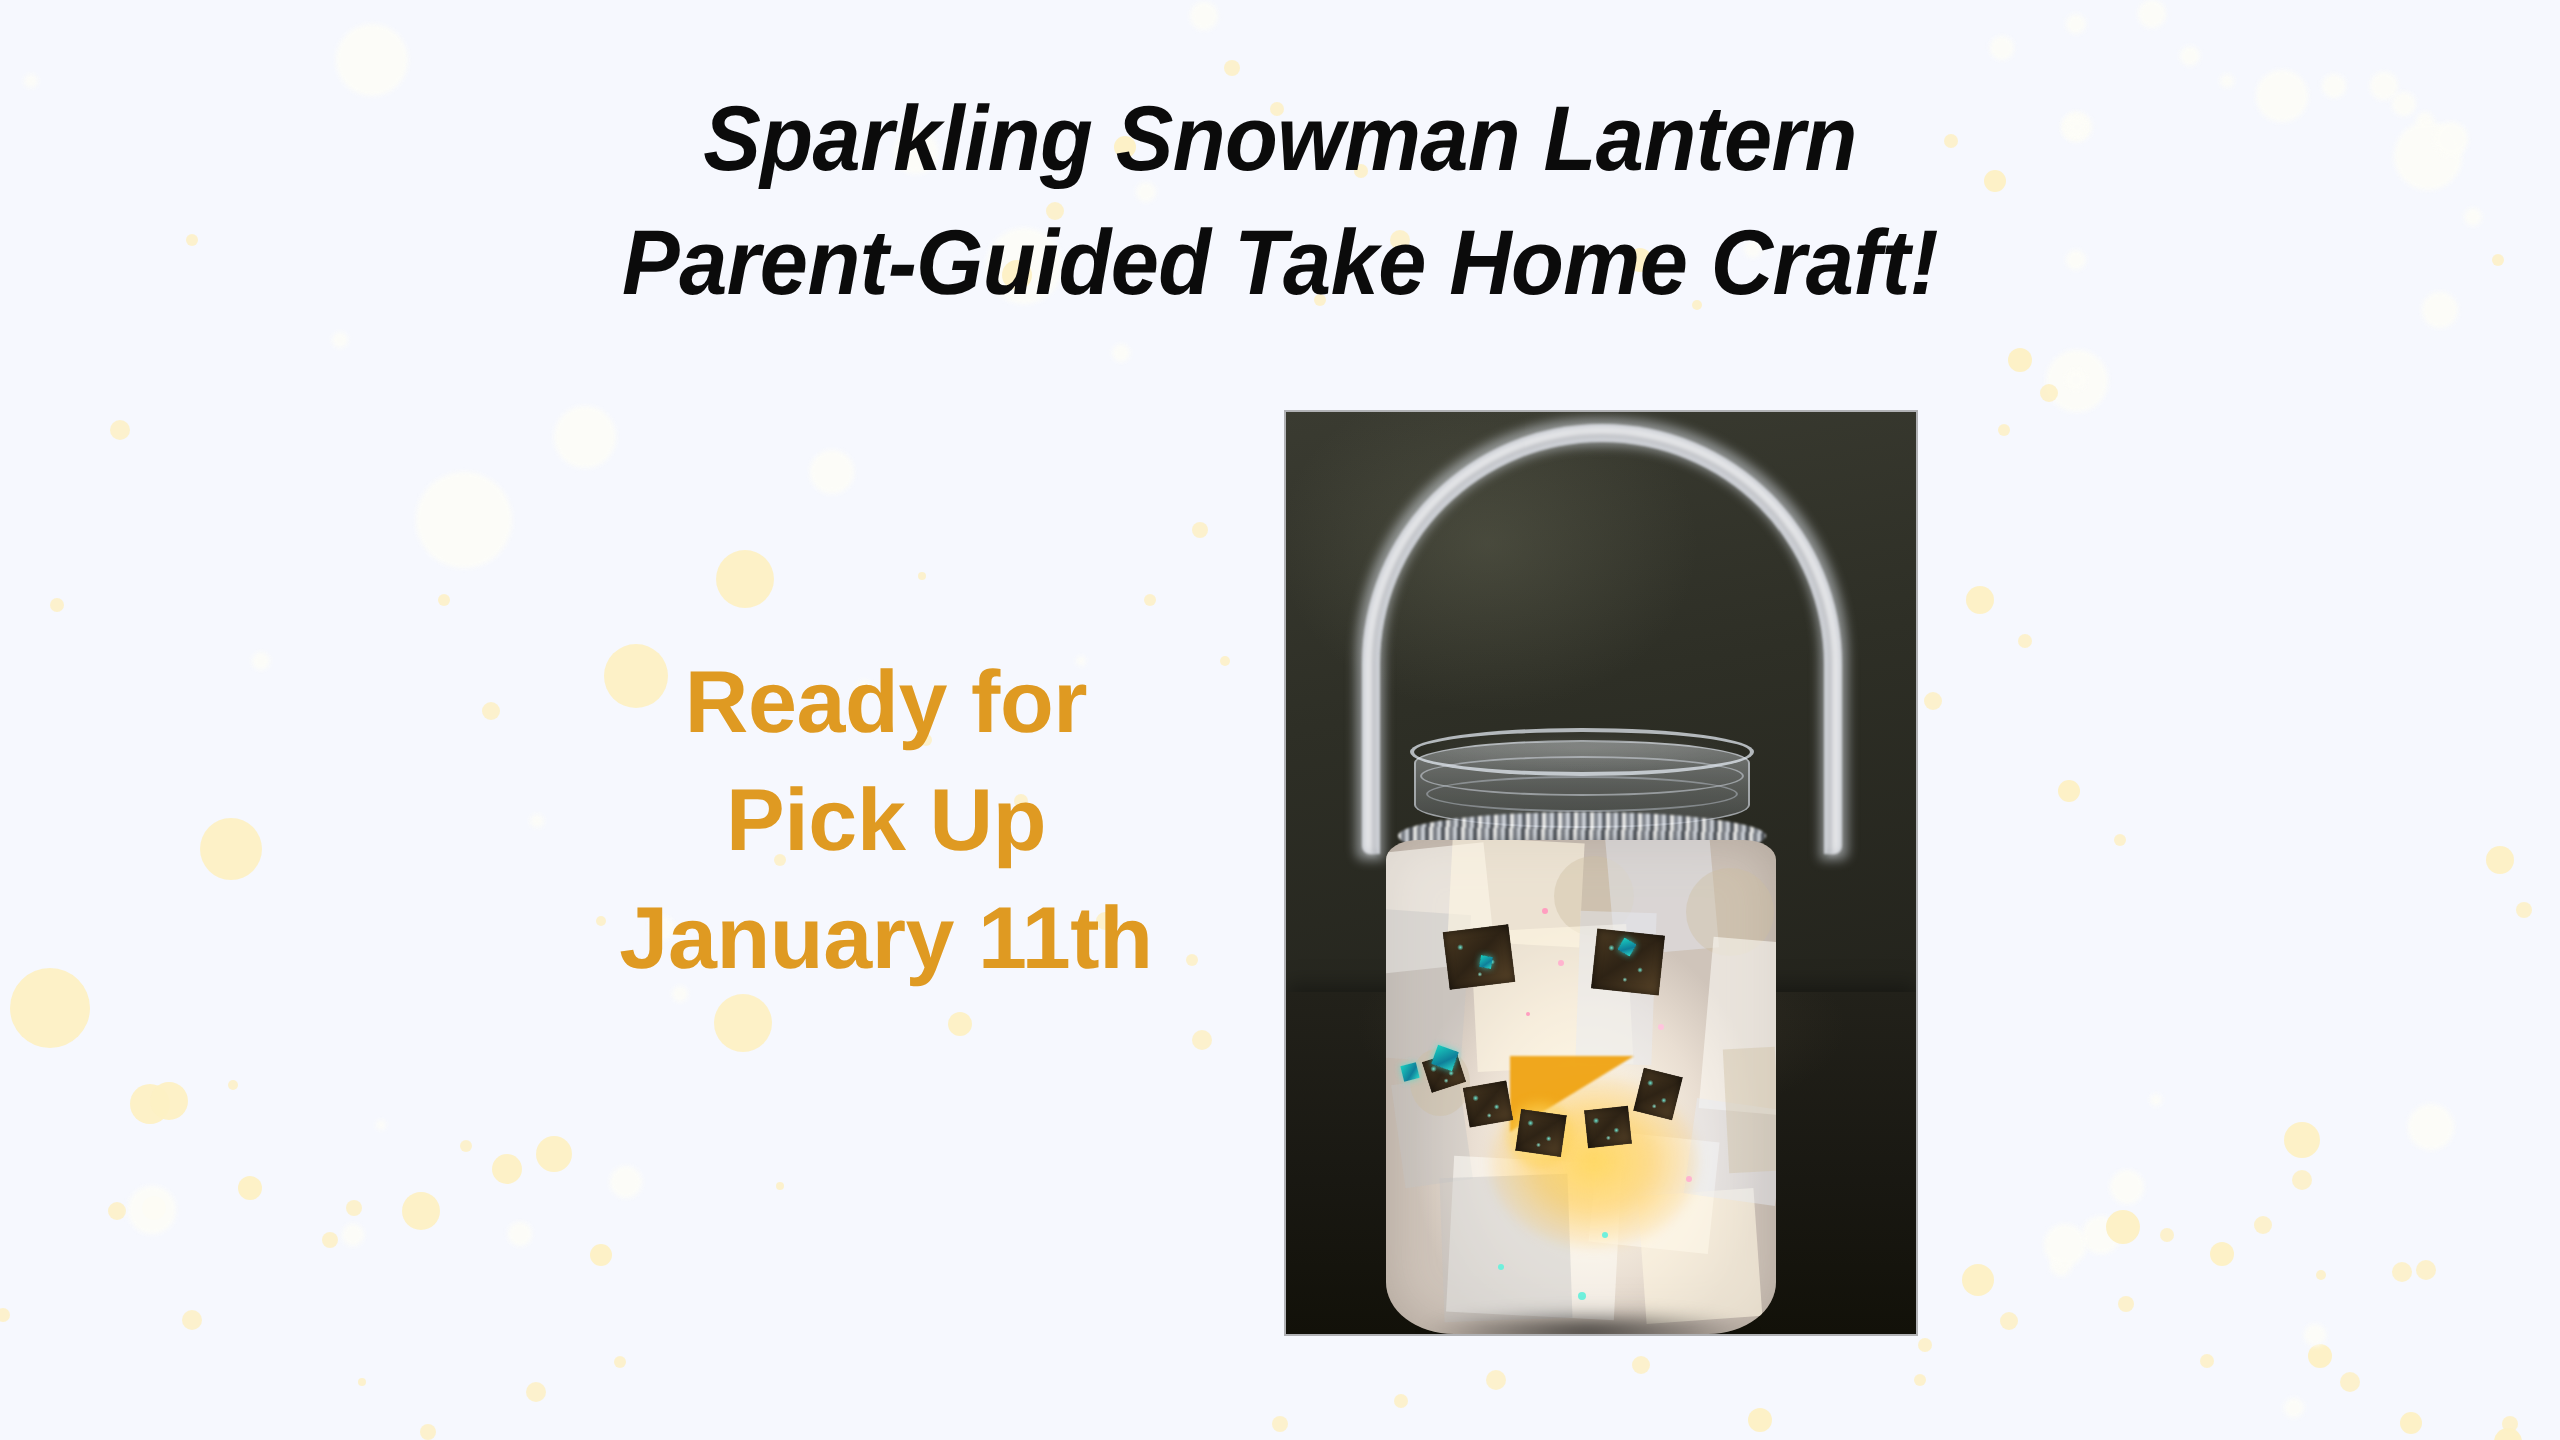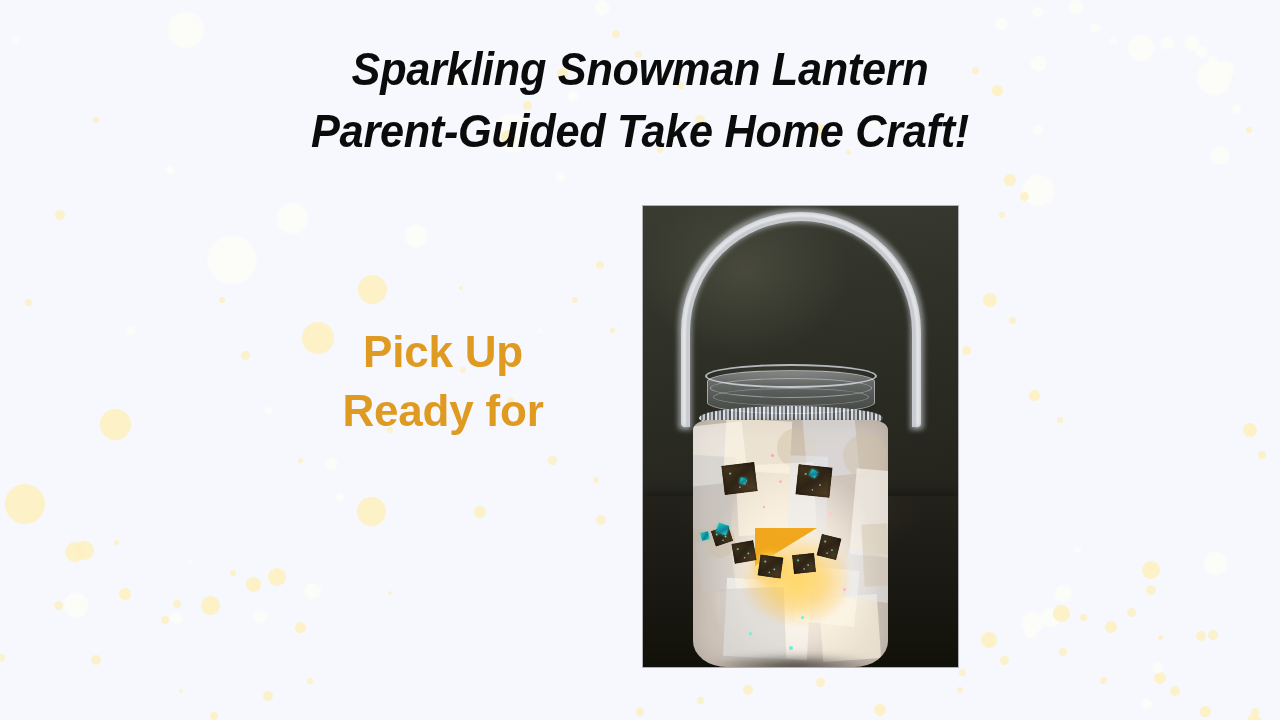--- a/index.html
+++ b/index.html
@@ -421,22 +421,23 @@
       <div class="dot" style="left: 917px; top: 652px; width: 6px; height: 6px; background: rgb(253, 240, 196); opacity: 0.85;"></div>
       <div class="dot" style="left: 935.5px; top: 611.5px; width: 11px; height: 11px; background: rgb(253, 240, 196); opacity: 0.95;"></div>
     </div>
 
   <div id="headline">
     <span class="hl">Sparkling Snowman Lantern</span>
     <span class="hl">Parent-Guided Take Home Craft!</span>
   </div>
 
   <div id="pickup">
+    <span class="pl">Ready for</span>
     <span class="pl">Pick Up</span>
-    <span class="pl">Ready for</span>
+    <span class="pl">January 11th</span>
   </div>
 
   <div id="photo" title="Sparkling snowman lantern craft: a glass mason jar covered in white tissue paper with dark coal squares for eyes and a smile, an orange tissue-paper carrot nose lit from within by a warm candle glow, a silver tinsel pipe-cleaner handle arched over the top and wrapped around the jar neck, photographed on a dark surface against a dark olive backdrop.">
     <div class="ph-layer backdrop-wall"></div>
     <div class="ph-layer backdrop-seam"></div>
     <div class="ph-layer backdrop-table"></div>
 
     <div class="ph-layer handle-wrap">
       <div class="handle-arch fuzz"></div>
       <div class="handle-arch"></div>

